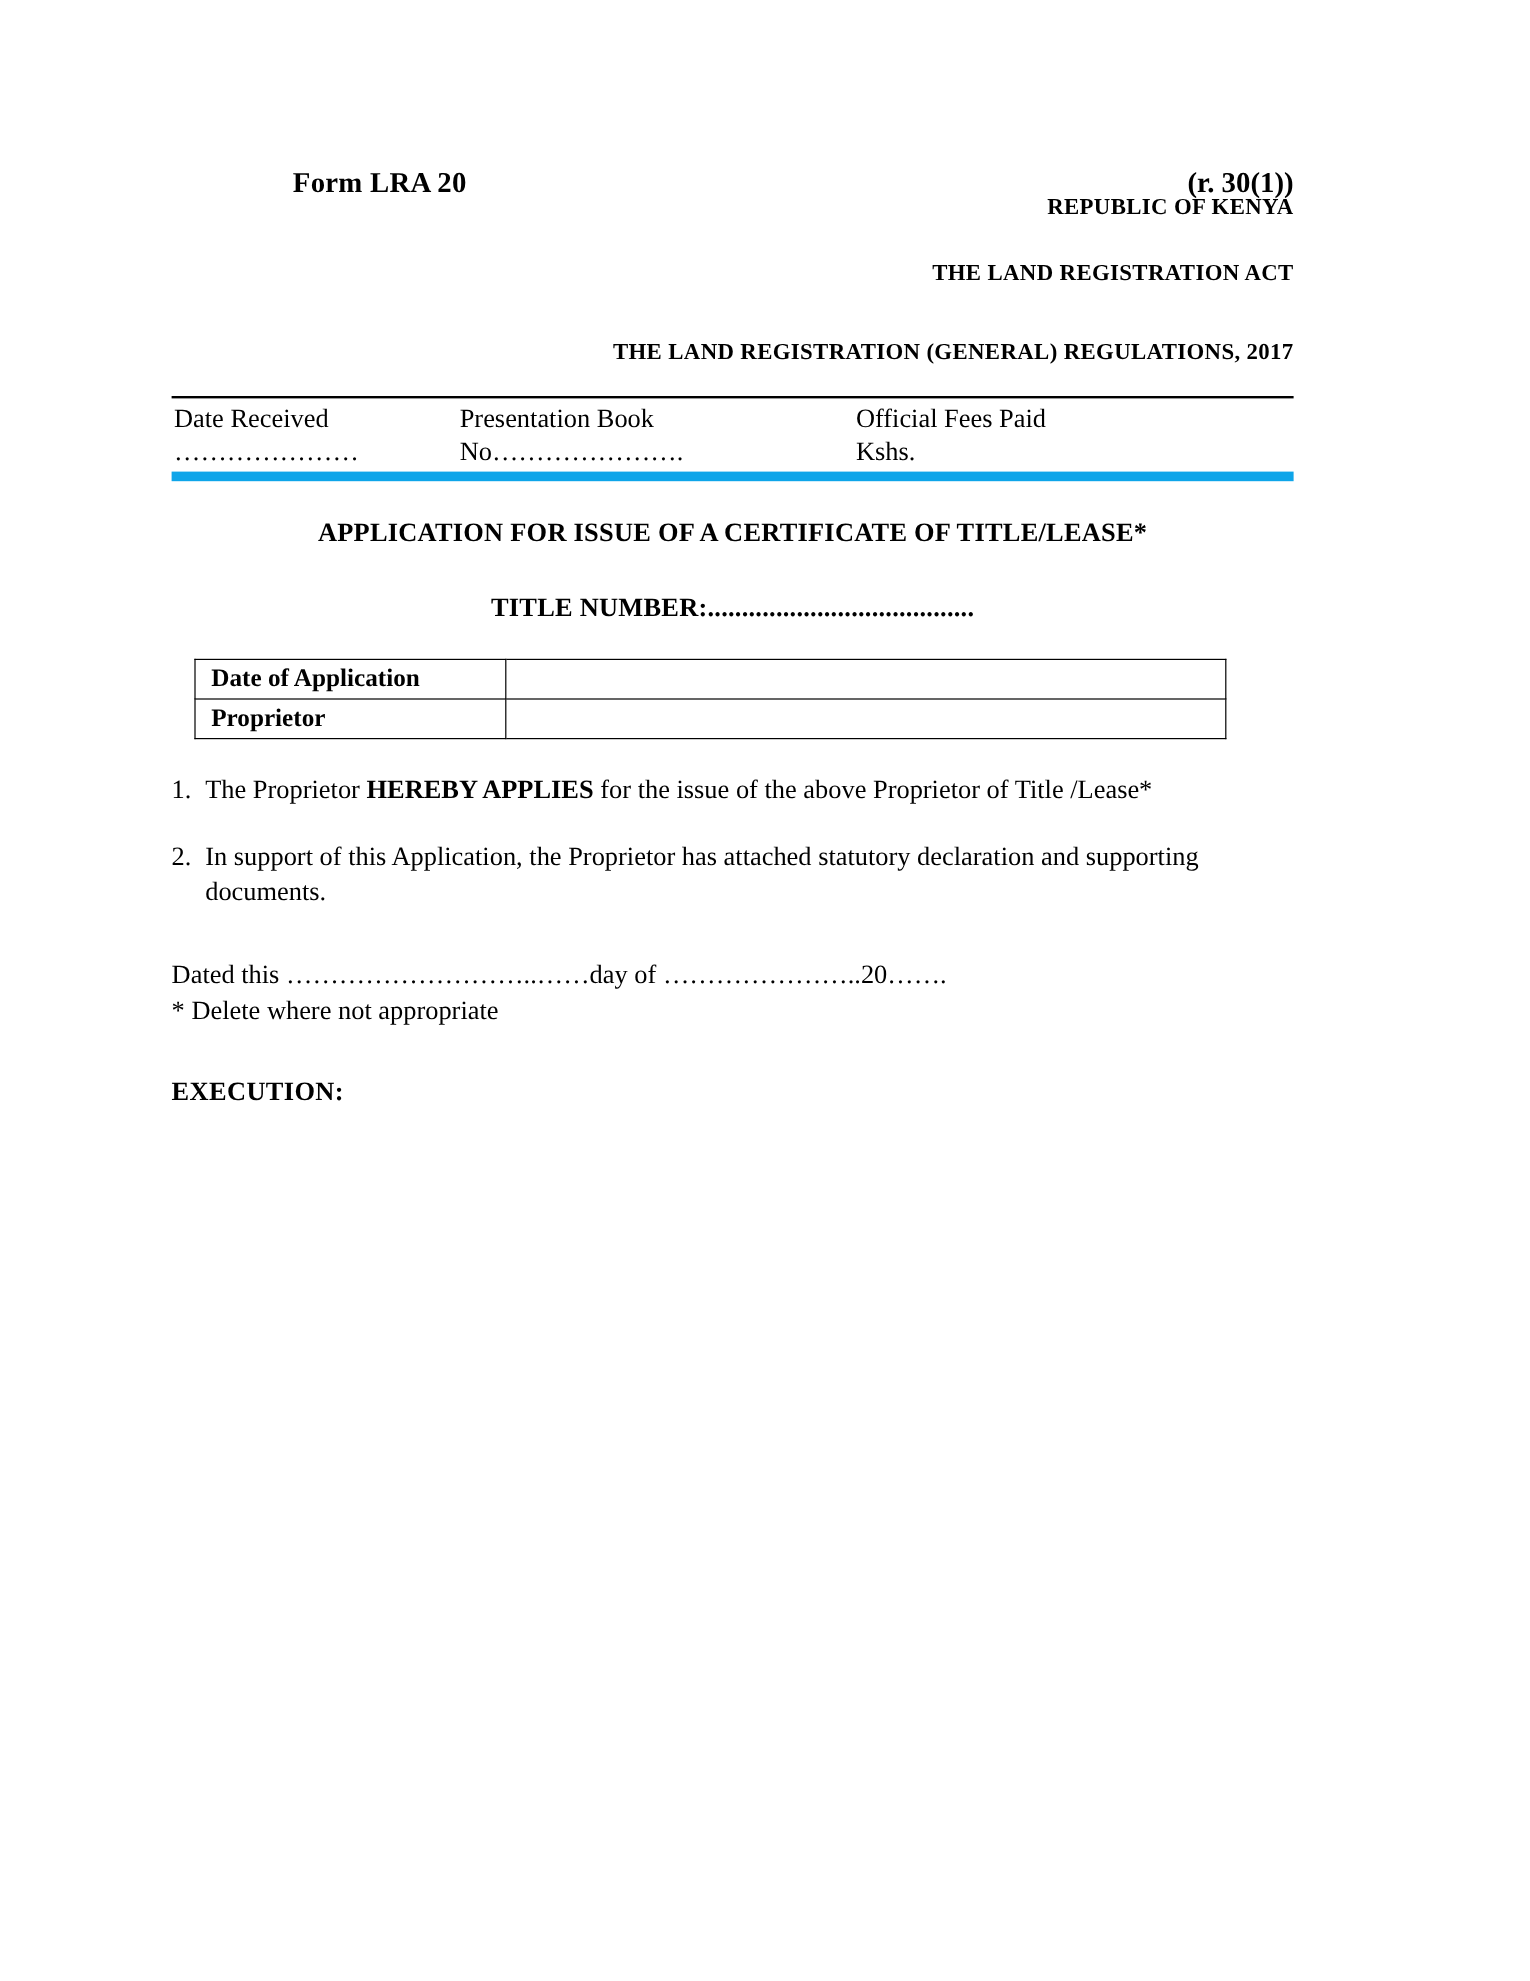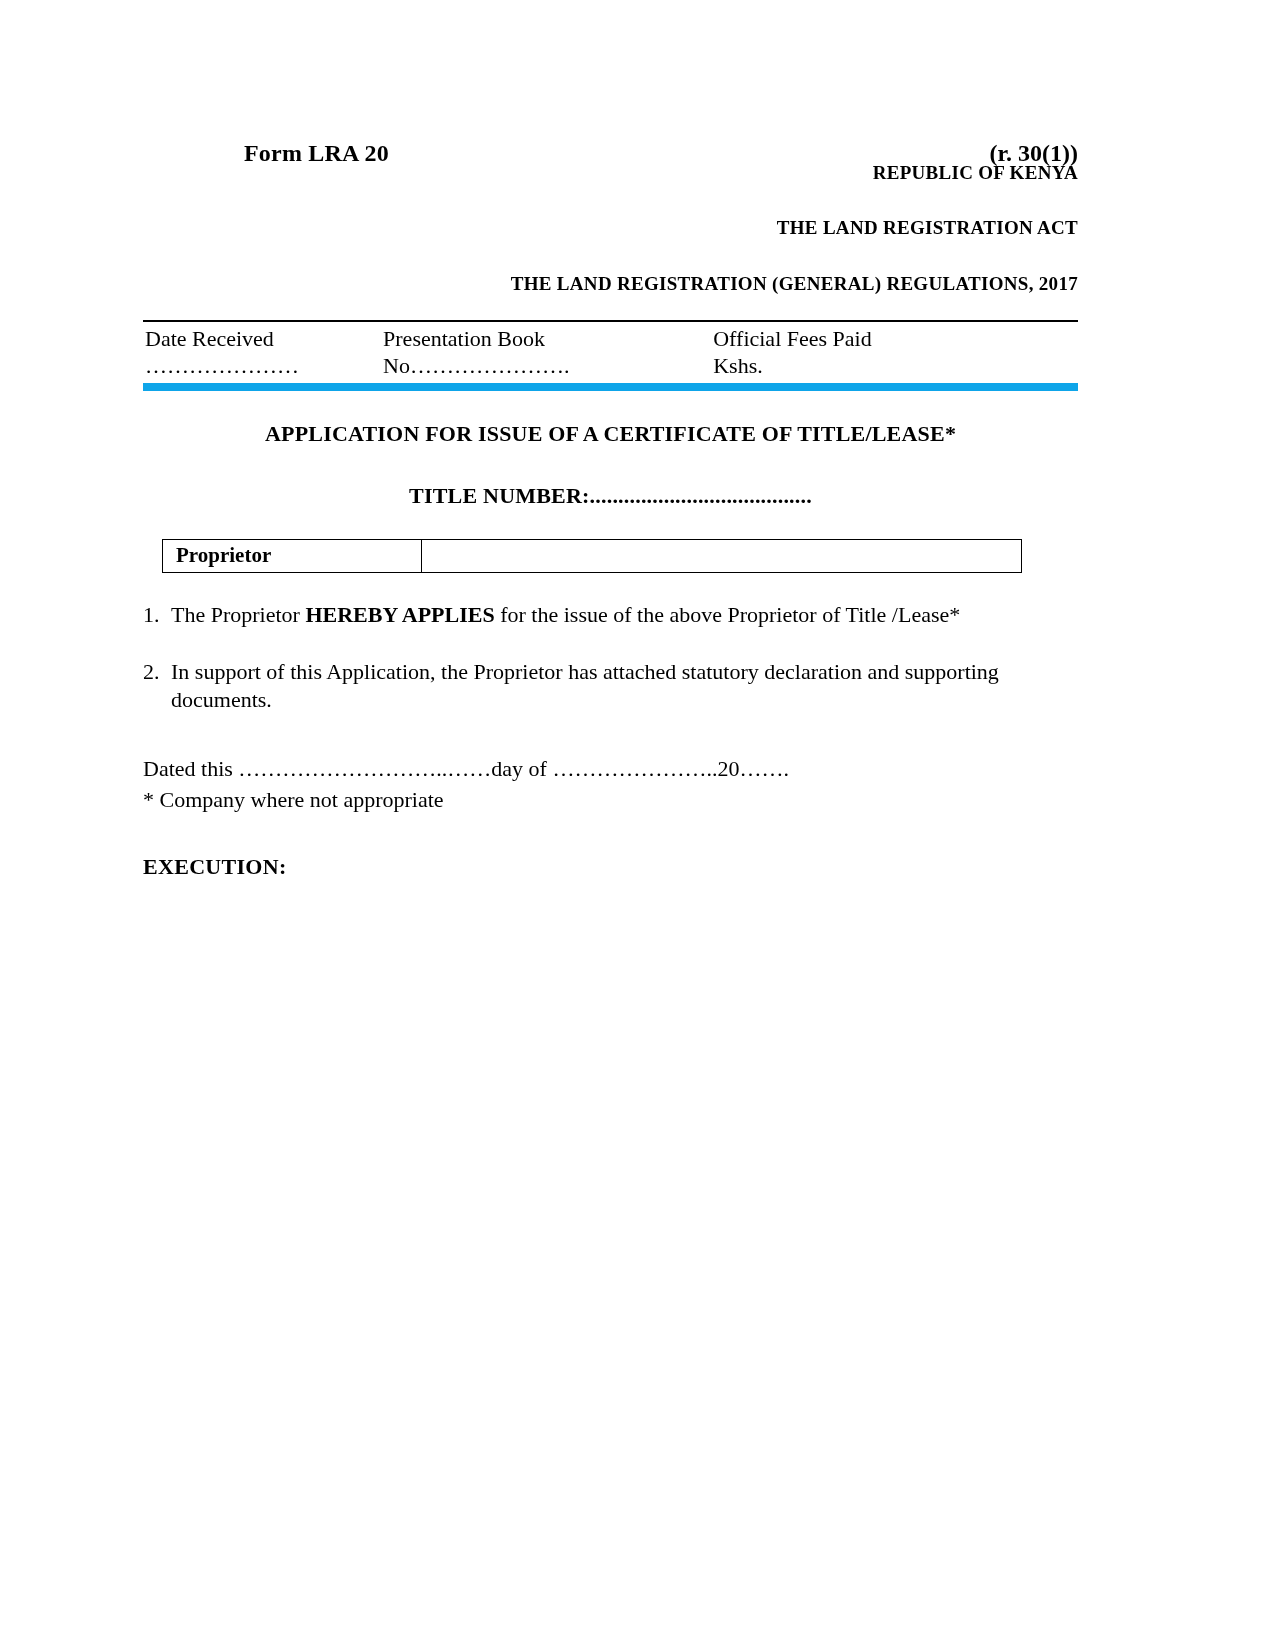--- a/index.html
+++ b/index.html
@@ -58,21 +58,21 @@
     margin-top: -4px;
     letter-spacing: 0.3px;
   }
   .act {
     font-size: 19px;
     margin-top: 32px;
     letter-spacing: 0.3px;
   }
   .regs {
     font-size: 19px;
-    margin-top: 33px;
+    margin-top: 43px;
     letter-spacing: 0.3px;
   }
 
   
   .strip {
     margin-top: 24px;
     border-top: 2px solid #000;
     border-bottom: 8px solid #0ea5e9;
     padding: 4px 0 4px 0;
   }
@@ -195,35 +195,39 @@
     </div>
 
     <div class="app-title">APPLICATION FOR ISSUE OF A CERTIFICATE OF TITLE/LEASE*</div>
 
     <div class="title-number">
       <span>TITLE NUMBER:</span><span>.......................................</span>
     </div>
 
     <table class="form-table">
       <tbody>
+          <tr>
+        <td class="label r1">Date of Application</td>
+        <td class="value r1"></td>
+      </tr>
       <tr>
         <td class="label r2">Proprietor</td>
         <td class="value r2"></td>
       </tr>
     </tbody>
       </table>
 
     <div class="para">
       <div class="num">1.</div>
       <div class="txt"><span>The Proprietor </span><span class="b">HEREBY APPLIES</span><span> for the issue of the above Proprietor of Title /Lease*</span></div>
     </div>
 
     <div class="para">
       <div class="num">2.</div>
       <div class="txt"><span>In support of this Application, the Proprietor has attached statutory declaration and supporting documents.</span><span class="b"></span><span></span></div>
     </div>
 
     <div class="dated">Dated this ………………………..……day of …………………..20…….</div>
-    <div class="delete-note">* Company where not appropriate</div>
+    <div class="delete-note">* Delete where not appropriate</div>
     <div class="execution">EXECUTION:</div>
 
   </div>
 </div>
 
 </body></html>

